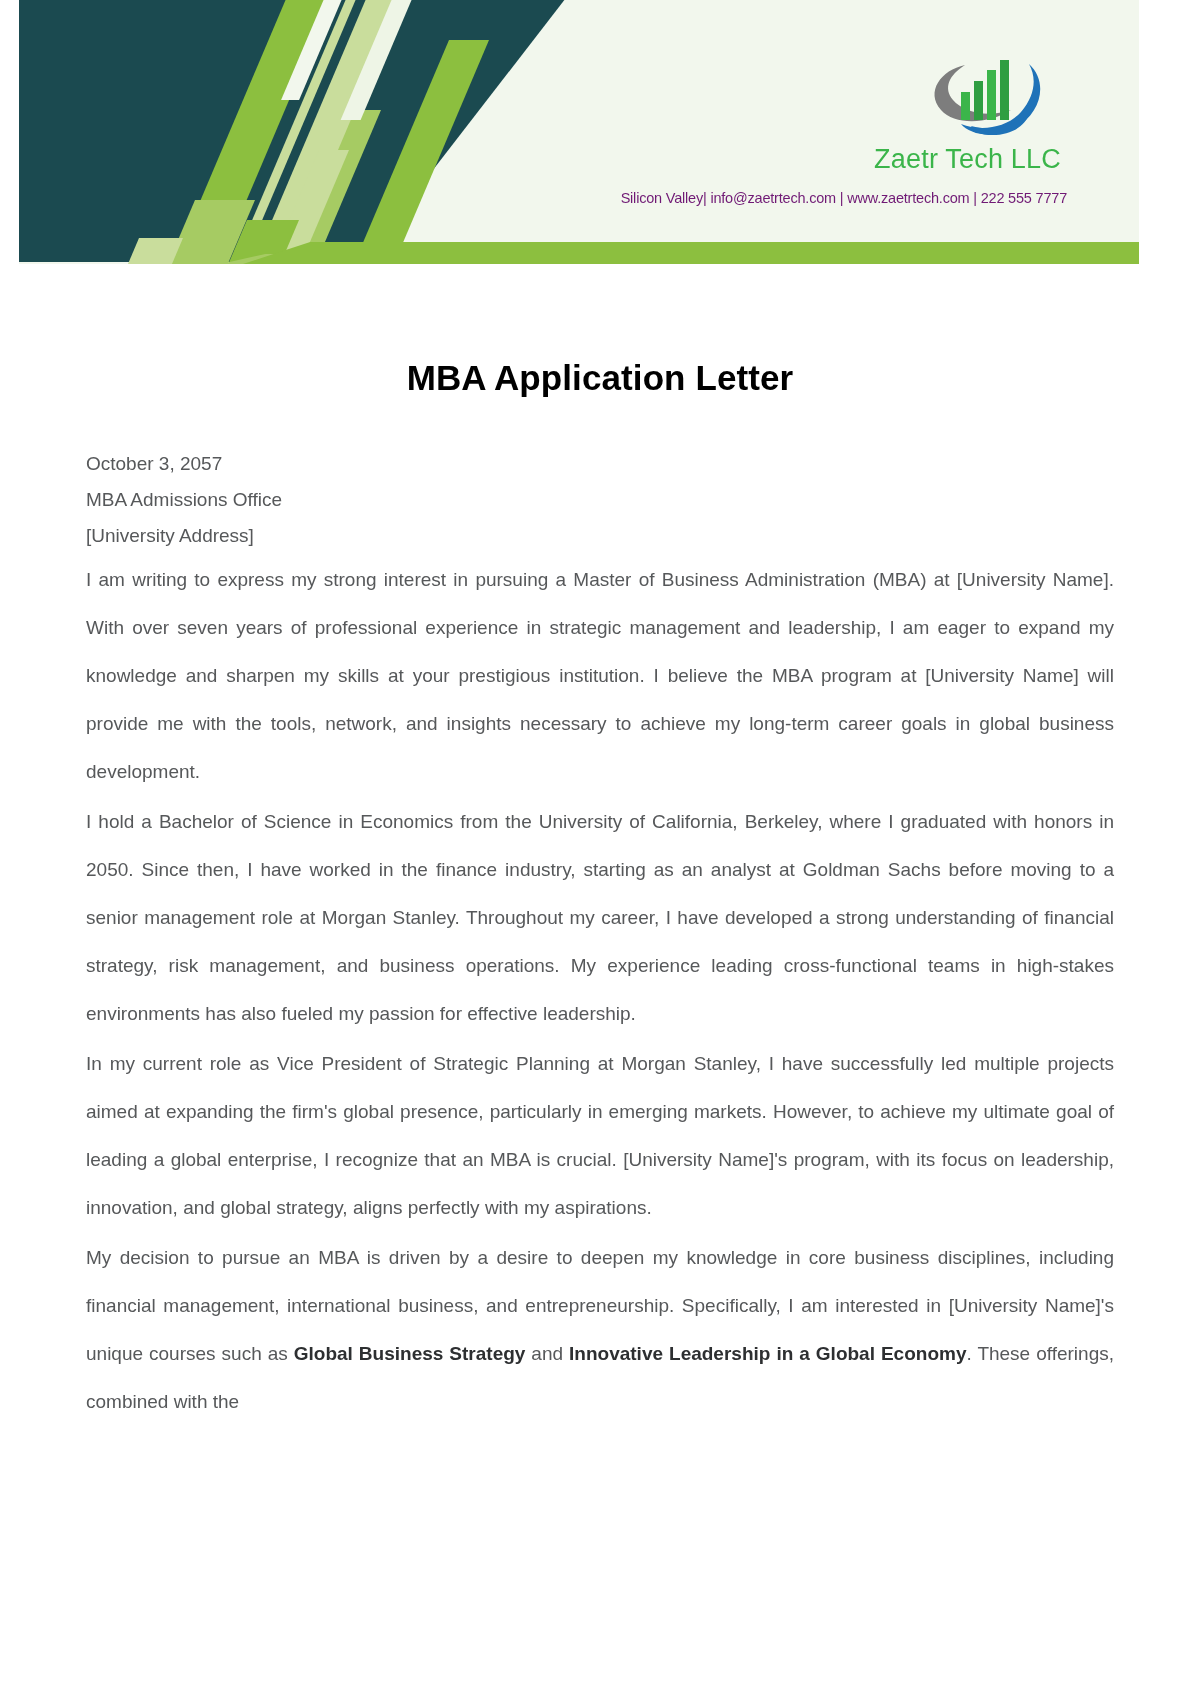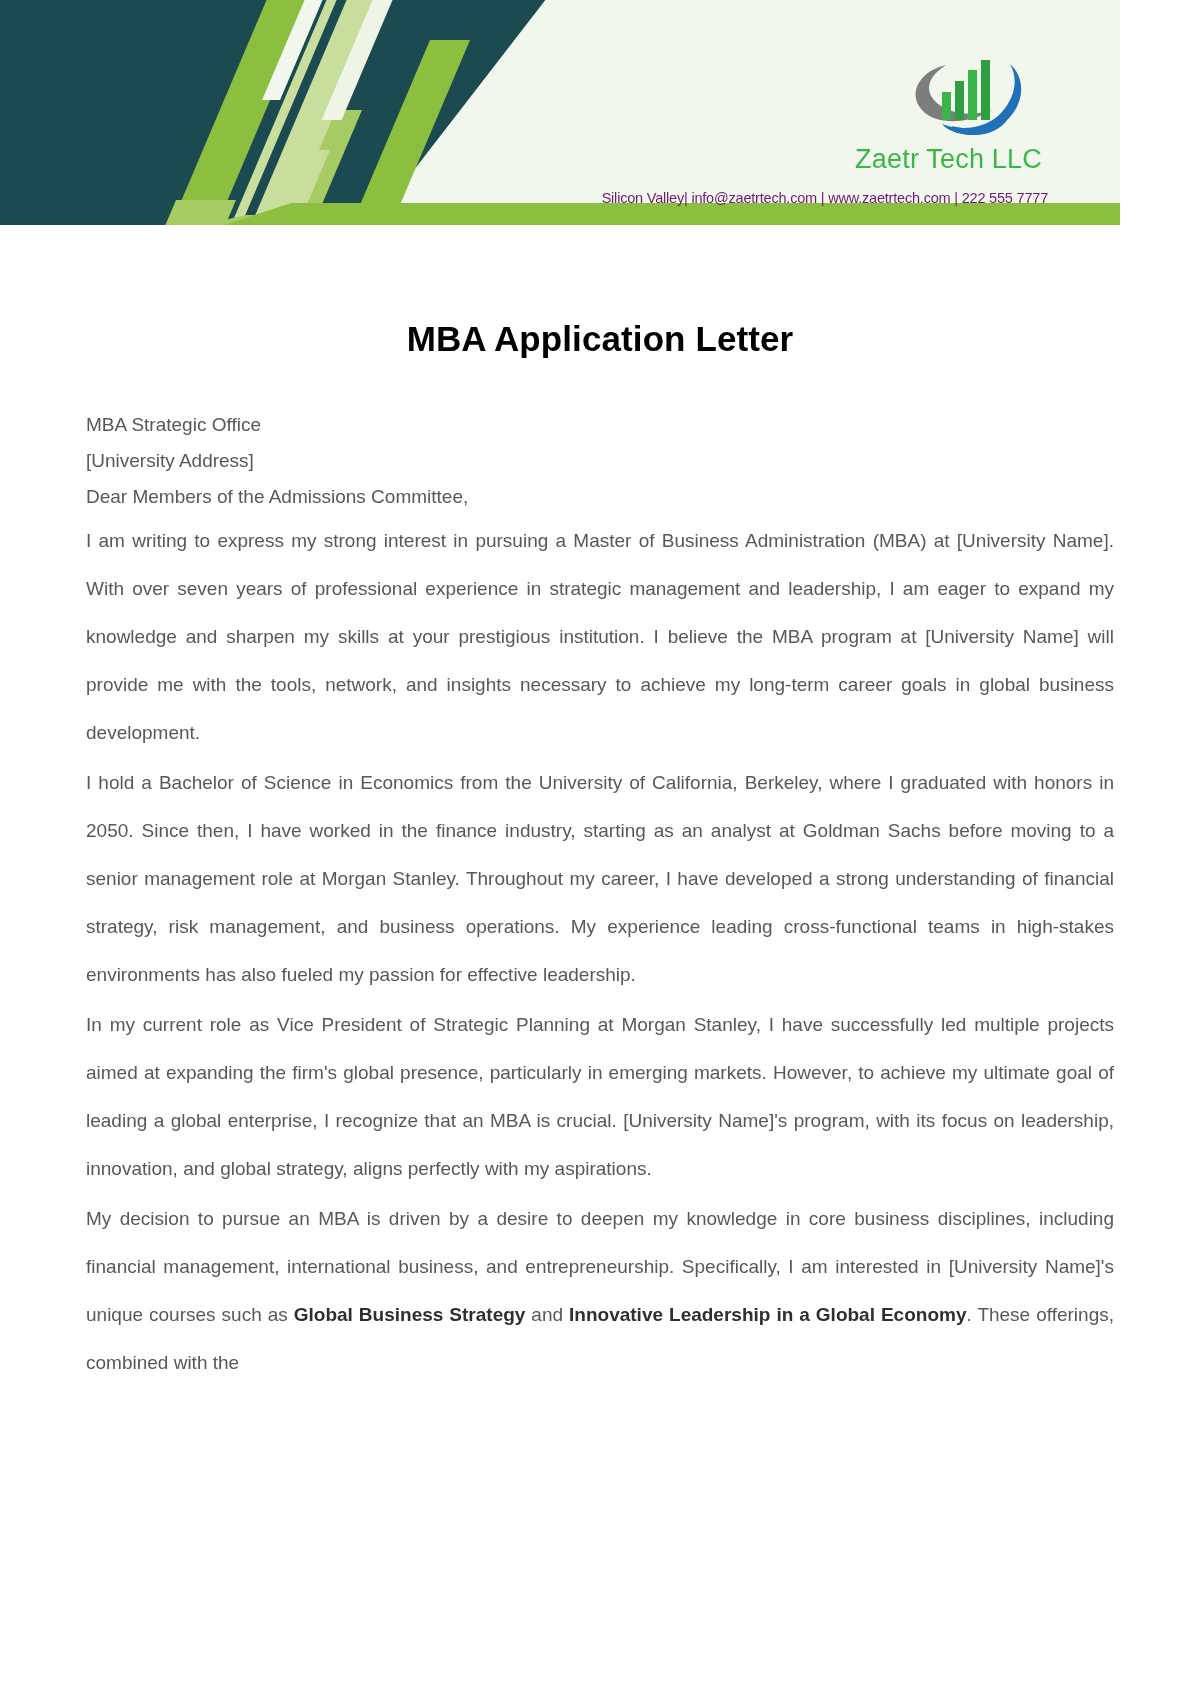--- a/index.html
+++ b/index.html
@@ -9,23 +9,24 @@
     height: 1701px;
     background: #ffffff;
     font-family: "Liberation Sans", sans-serif;
     overflow: hidden;
   }
 
   
   .letterhead {
     position: relative;
     width: 1120px;
-    height: 225px;
+    height: 264px;
     background: #f2f7ed;
     overflow: hidden;
+    margin-left: 19px;
   }
   .lh-teal {
     position: absolute;
     left: -10px; top: -6px;
     width: 560px; height: 268px;
     background: #1b4a50;
     clip-path: polygon(0% 0%, 100% 0%, 63% 100%, 0% 100%);
   }
   .lh-stripe {
     position: absolute;
@@ -154,24 +155,24 @@
 
   <div class="contact-line">Silicon Valley| info@zaetrtech.com | www.zaetrtech.com | 222 555 7777</div>
 </div>
 
 <div class="doc">
 
   <div class="doc-title">MBA Application Letter</div>
 
 
   <div class="recipient-block">
-    <div class="addr-line">MBA Strategic Office</div>
+    <div class="addr-line">October 3, 2057</div>
+    <div class="addr-line">MBA Admissions Office</div>
     <div class="addr-line">[University Address]</div>
   </div>
 
-  <div class="salutation">Dear Members of the Admissions Committee,</div>
 
   <p class="para">I am writing to express my strong interest in pursuing a Master of Business Administration (MBA) at [University Name]. With over seven years of professional experience in strategic management and leadership, I am eager to expand my knowledge and sharpen my skills at your prestigious institution. I believe the MBA program at [University Name] will provide me with the tools, network, and insights necessary to achieve my long-term career goals in global business development.</p>
   <p class="para">I hold a Bachelor of Science in Economics from the University of California, Berkeley, where I graduated with honors in 2050. Since then, I have worked in the finance industry, starting as an analyst at Goldman Sachs before moving to a senior management role at Morgan Stanley. Throughout my career, I have developed a strong understanding of financial strategy, risk management, and business operations. My experience leading cross-functional teams in high-stakes environments has also fueled my passion for effective leadership.</p>
   <p class="para">In my current role as Vice President of Strategic Planning at Morgan Stanley, I have successfully led multiple projects aimed at expanding the firm's global presence, particularly in emerging markets. However, to achieve my ultimate goal of leading a global enterprise, I recognize that an MBA is crucial. [University Name]'s program, with its focus on leadership, innovation, and global strategy, aligns perfectly with my aspirations.</p>
 
   <p class="para"><span>My decision to pursue an MBA is driven by a desire to deepen my knowledge in core business disciplines, including financial management, international business, and entrepreneurship. Specifically, I am interested in [University Name]'s unique courses such as </span><b>Global Business Strategy</b><span> and </span><b>Innovative Leadership in a Global Economy</b><span>. These offerings, combined with the</span></p>
 </div>
 
 </body></html>

